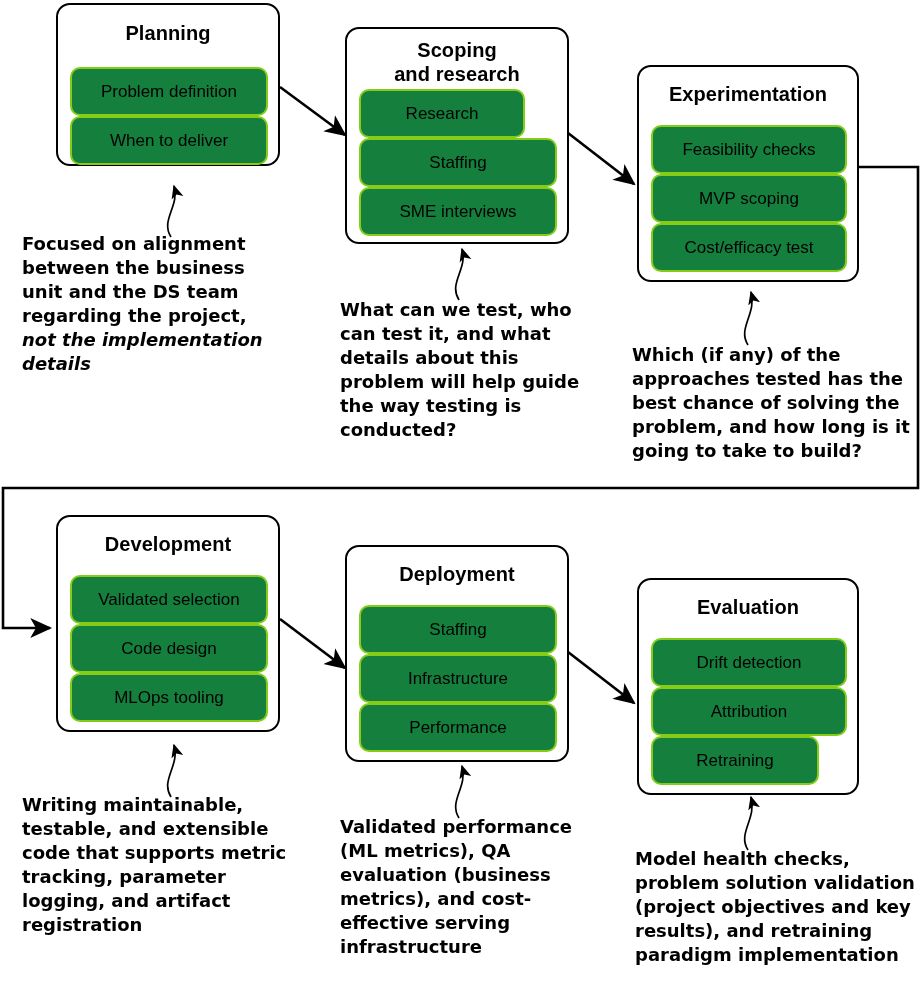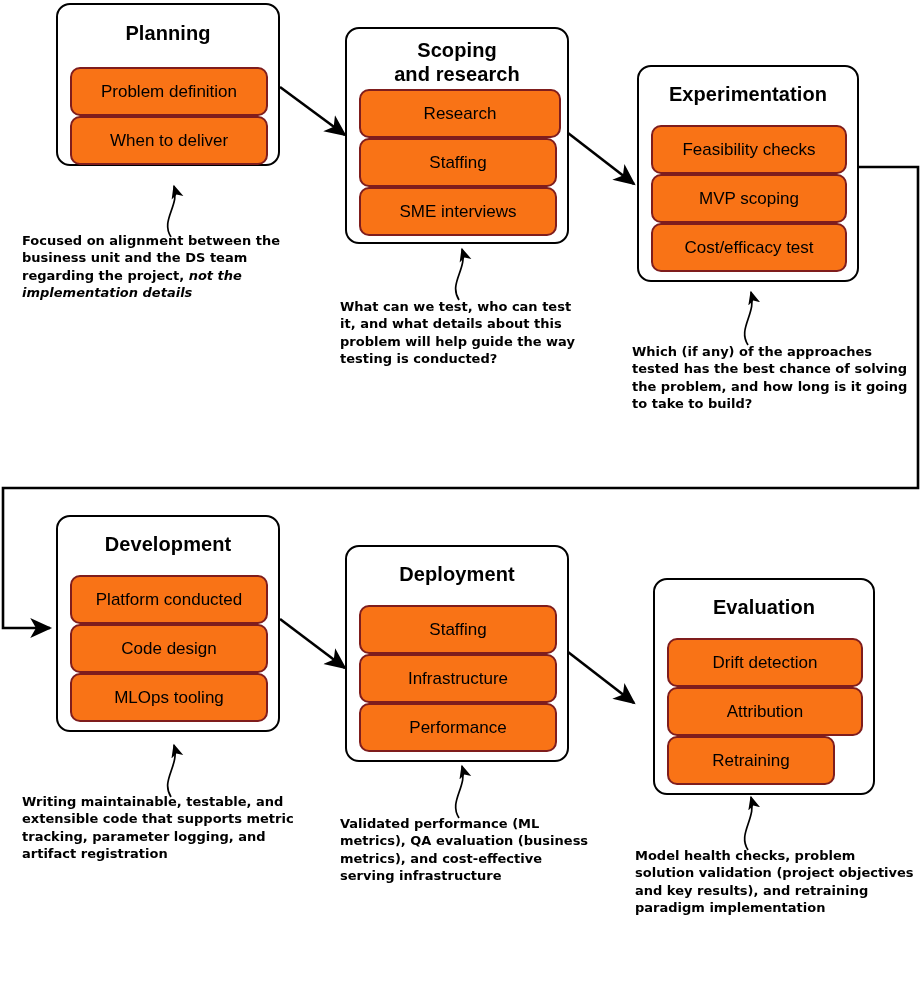--- a/index.html
+++ b/index.html
@@ -5,25 +5,25 @@
   html,body{margin:0;padding:0;background:#ffffff;}
   body{width:922px;height:989px;position:relative;overflow:hidden;
        font-family:"Liberation Sans", sans-serif;color:#000;}
   #stage{position:absolute;left:0;top:0;width:922px;height:989px;padding-left:48px;}
   svg#canvas{position:absolute;left:0;top:0;width:922px;height:989px;}
 
   .stage-box{position:absolute;box-sizing:border-box;border:2.5px solid #000;
              border-radius:14px;background:#fff;}
   .stage-title{position:absolute;left:0;right:0;text-align:center;
                font-weight:bold;font-size:20px;letter-spacing:.1px;color:#000;}
-  .item-box{position:absolute;box-sizing:border-box;border:2px solid #7f1d1d;
-            border-radius:10px;background:#f97316;display:flex;align-items:center;
+  .item-box{position:absolute;box-sizing:border-box;border:2px solid #84cc16;
+            border-radius:10px;background:#15803d;display:flex;align-items:center;
             justify-content:center;font-size:17px;color:#000;}
   .note{position:absolute;font-family:"DejaVu Sans", sans-serif;font-weight:bold;
-        font-size:13px;line-height:1.33;color:#000;}
+        font-size:18px;line-height:1.33;color:#000;}
   .note em{font-style:italic;font-weight:bold;}
 </style>
 </head>
 <body>
 
 <div id="stage">
 
   <svg id="canvas" viewBox="0 0 922 989">
     <defs>
       <marker id="arrowhead" markerWidth="9" markerHeight="9" refX="7.6" refY="4.2" orient="auto" markerUnits="strokeWidth">
@@ -56,47 +56,47 @@
     <div class="stage-title" style="top:17px;">Planning</div>
     <div class="item-box" style="left:12px;top:62px;width:198px;height:49px;">Problem definition</div>
     <div class="item-box" style="left:12px;top:111px;width:198px;height:49px;">When to deliver</div>
   </div>
 
   <div class="stage-box" style="left:345px;top:27px;width:224px;height:217px;">
     <div class="stage-title" style="top:10px;line-height:1.18;">
       <span>Scoping</span><br>
       <span>and research</span>
     </div>
-    <div class="item-box" style="left:12px;top:60px;width:202px;height:49px;">Research</div>
+    <div class="item-box" style="left:12px;top:60px;width:166px;height:49px;">Research</div>
     <div class="item-box" style="left:12px;top:109px;width:198px;height:49px;">Staffing</div>
     <div class="item-box" style="left:12px;top:158px;width:198px;height:49px;">SME interviews</div>
   </div>
 
   <div class="stage-box" style="left:637px;top:65px;width:222px;height:217px;">
     <div class="stage-title" style="top:16px;">Experimentation</div>
     <div class="item-box" style="left:12px;top:58px;width:196px;height:49px;">Feasibility checks</div>
     <div class="item-box" style="left:12px;top:107px;width:196px;height:49px;">MVP scoping</div>
     <div class="item-box" style="left:12px;top:156px;width:196px;height:49px;">Cost/efficacy test</div>
   </div>
 
   <div class="stage-box" style="left:56px;top:515px;width:224px;height:217px;">
     <div class="stage-title" style="top:16px;">Development</div>
-    <div class="item-box" style="left:12px;top:58px;width:198px;height:49px;">Platform conducted</div>
+    <div class="item-box" style="left:12px;top:58px;width:198px;height:49px;">Validated selection</div>
     <div class="item-box" style="left:12px;top:107px;width:198px;height:49px;">Code design</div>
     <div class="item-box" style="left:12px;top:156px;width:198px;height:49px;">MLOps tooling</div>
   </div>
 
   <div class="stage-box" style="left:345px;top:545px;width:224px;height:217px;">
     <div class="stage-title" style="top:16px;">Deployment</div>
     <div class="item-box" style="left:12px;top:58px;width:198px;height:49px;">Staffing</div>
     <div class="item-box" style="left:12px;top:107px;width:198px;height:49px;">Infrastructure</div>
     <div class="item-box" style="left:12px;top:156px;width:198px;height:49px;">Performance</div>
   </div>
 
-  <div class="stage-box" style="left:637px;top:578px;width:222px;height:217px;margin-left:16px;">
+  <div class="stage-box" style="left:637px;top:578px;width:222px;height:217px;">
     <div class="stage-title" style="top:16px;">Evaluation</div>
     <div class="item-box" style="left:12px;top:58px;width:196px;height:49px;">Drift detection</div>
     <div class="item-box" style="left:12px;top:107px;width:196px;height:49px;">Attribution</div>
     <div class="item-box" style="left:12px;top:156px;width:168px;height:49px;">Retraining</div>
   </div>
 
   <div class="note" style="left:22px;top:232px;width:258px;">Focused on alignment between the business unit and the DS team regarding the project, <em>not the implementation details</em></div>
 
   <div class="note" style="left:340px;top:298px;width:240px;">What can we test, who can test it, and what details about this problem will help guide the way testing is conducted?</div>
 

